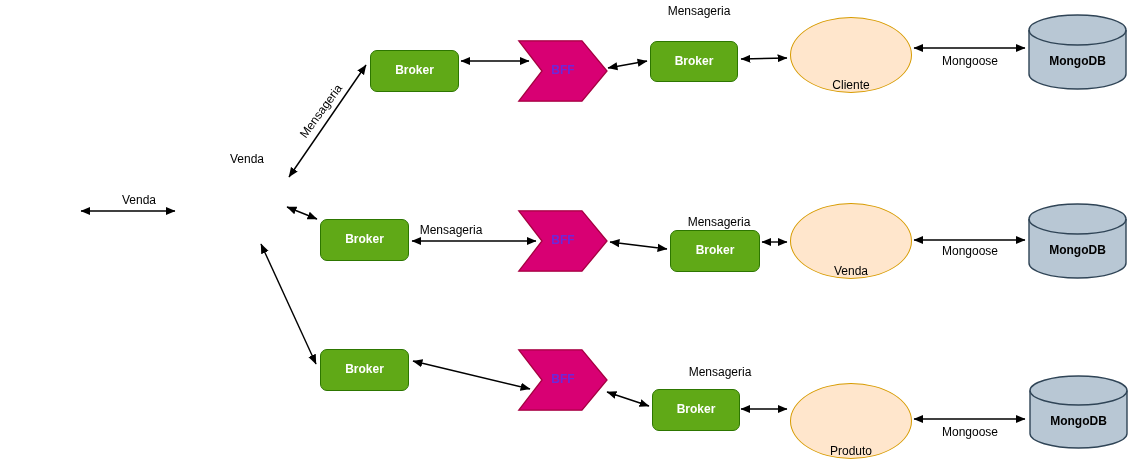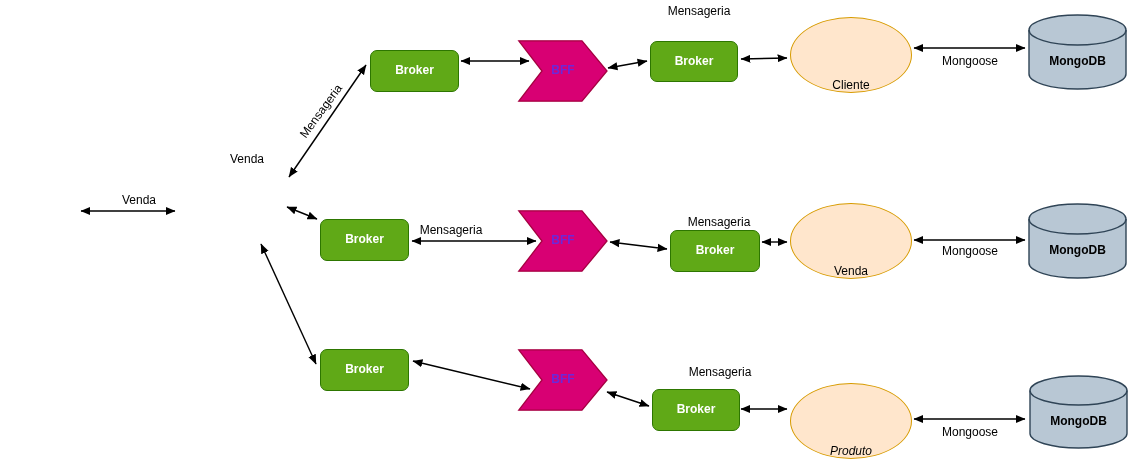--- a/index.html
+++ b/index.html
@@ -107,21 +107,21 @@
   </div>
   <div class="node bff" style="left:518px;top:349px;width:90px;height:62px;">
     <svg viewBox="0 0 90 62" preserveAspectRatio="none">
       <polygon points="0.8,0.8 64,0.8 89,31 64,61.2 0.8,61.2 24,31"></polygon>
     </svg>
     <span class="nlabel">BFF</span>
   </div>
   <div class="node broker" style="left:652px;top:389px;width:88px;height:42px;">
     <span class="nlabel">Broker</span>
   </div>
-  <div class="node service" style="left:790px;top:383px;width:122px;height:76px;font-style:italic;">
+  <div class="node service" style="left:790px;top:383px;width:122px;height:76px;">
     <span class="nlabel">Produto</span>
   </div>
   <div class="node db" style="left:1029px;top:375px;width:99px;height:74px;">
     <svg viewBox="0 0 99 74" preserveAspectRatio="none">
       <path class="body" d="M1,15.5 A48.5,14.5 0 0 1 98,15.5 L98,58.5 A48.5,14.5 0 0 1 1,58.5 Z"></path>
       <path class="lip" d="M1,15.5 A48.5,14.5 0 0 0 98,15.5"></path>
     </svg>
     <span class="nlabel">MongoDB</span>
   </div>
 

